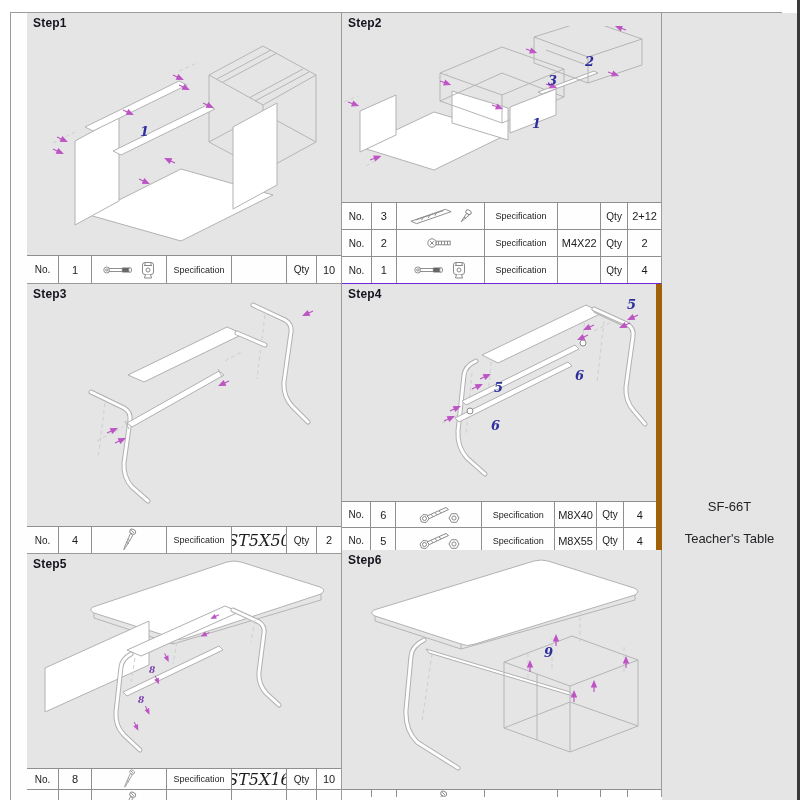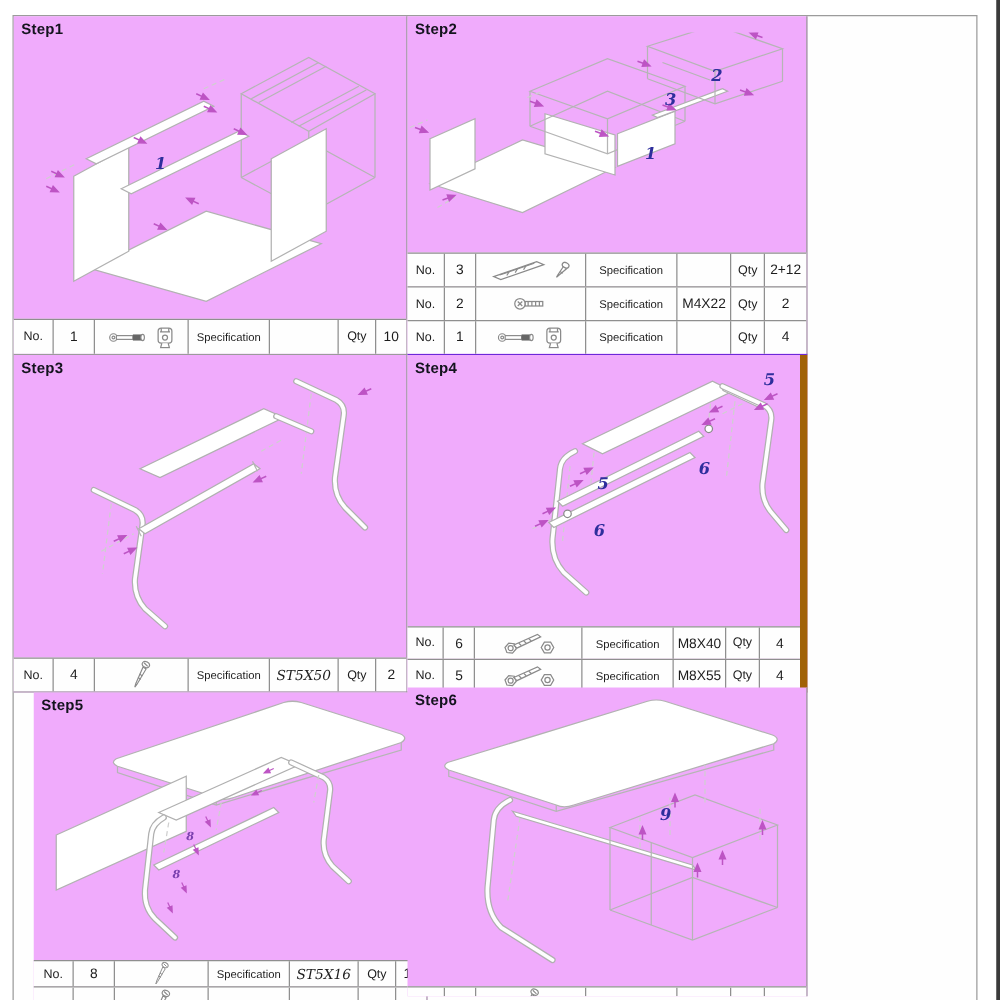--- a/index.html
+++ b/index.html
@@ -4,27 +4,27 @@
 <style>
   html,body{margin:0;padding:0;}
   body{
     width:800px;height:800px;position:relative;background:#ffffff;
     font-family:"Liberation Sans", sans-serif;color:#1c1c1c;overflow:hidden;
   }
   .sheet{
     position:absolute;left:10px;top:12px;width:770px;height:788px;
     border:1px solid #9b9b9b;background:#fefefe;
   }
-  .panel{position:absolute;box-sizing:border-box;background:#f0abfc;}
+  .panel{position:absolute;box-sizing:border-box;background:#e5e5e5;margin-left:16px;}
   .p-step1{left:0;top:0;width:315px;height:271px;border-right:1px solid #9b9b9b;border-bottom:1px solid #9b9b9b;}
   .p-step2{left:315px;top:0;width:320px;height:271px;border-right:1px solid #9b9b9b;border-bottom:1px solid #6d28d9;}
   .p-right{left:635px;top:0;width:135px;height:788px;}
   .p-step3{left:0;top:271px;width:315px;height:270px;border-right:1px solid #9b9b9b;border-bottom:1px solid #9b9b9b;}
   .p-step4{left:315px;top:271px;width:320px;height:270px;border-right:6px solid #a16207;border-bottom:1px solid #9b9b9b;}
-  .p-step5{left:16px;top:541px;width:315px;height:247px;border-right:1px solid #9b9b9b;}
+  .p-step5{left:0;top:541px;width:315px;height:247px;border-right:1px solid #9b9b9b;}
   .p-step6{left:315px;top:537px;width:320px;height:247px;border-right:1px solid #9b9b9b;}
   .step-label{
     position:absolute;left:6px;top:3px;font-size:12px;font-weight:bold;
     color:#14141e;letter-spacing:0.2px;
   }
   .diagram{position:absolute;left:0;bottom:0;}
   .d1{left:0;top:14px;}
   .ann{
     position:absolute;font-family:"DejaVu Serif", serif;font-style:italic;
     color:#2e2e9c;font-size:13px;font-weight:bold;line-height:1;
@@ -36,21 +36,21 @@
   .prow-h21{height:20px;} .prow-part{height:11px;overflow:hidden;}
   .prow-part7{height:7px;overflow:hidden;}
   .pcell{
     box-sizing:border-box;border-right:1px solid #8f8f8f;display:flex;
     align-items:center;justify-content:center;font-size:10px;overflow:hidden;
     white-space:nowrap;
   }
   .pcell:last-child{border-right:none;}
   .c-spec{font-size:9px;}
   .c-num{font-size:11px;}
-  .c-ital{font-style:italic;font-family:"DejaVu Serif", serif;font-size:11px;}
+  .c-ital{font-style:italic;font-family:"DejaVu Serif", serif;font-size:16px;}
   
   .tl .w1{width:32px;} .tl .w2{width:33px;} .tl .w3{width:75px;}
   .tl .w4{width:65px;} .tl .w5{width:55px;} .tl .w6{width:30px;} .tl .w7{width:24px;}
   
   .tm .w1{width:30px;} .tm .w2{width:25px;} .tm .w3{width:88px;}
   .tm .w4{width:74px;} .tm .w5{width:43px;} .tm .w6{width:27px;} .tm .w7{width:33px;text-align:center;}
   .product{
     position:absolute;left:0;top:486px;width:100%;text-align:center;
     font-size:13px;color:#242428;
   }
@@ -280,20 +280,26 @@
             </svg>
         </div>
         <div class="pcell w4 c-spec">Specification</div>
         <div class="pcell w5 c-num"></div>
         <div class="pcell w6">Qty</div>
         <div class="pcell w7 c-num">4</div>
       </div>
     </div>
   </div>
 
+  <div class="panel p-right">
+    <div class="product">
+      <div>SF-66T</div>
+      <div class="line2">Teacher's Table</div>
+    </div>
+  </div>
 
   <div class="panel p-step3">
     <div class="step-label">Step3</div>
     <svg class="diagram" style="bottom:27px" width="315" height="243" viewBox="0 0 315 243">
       <g class="dsh">
         <line x1="238" y1="32" x2="230" y2="96"></line>
         <line x1="78" y1="120" x2="71" y2="176"></line>
         <line x1="70" y1="158" x2="96" y2="144"></line>
         <line x1="198" y1="78" x2="216" y2="68"></line>
       </g>

